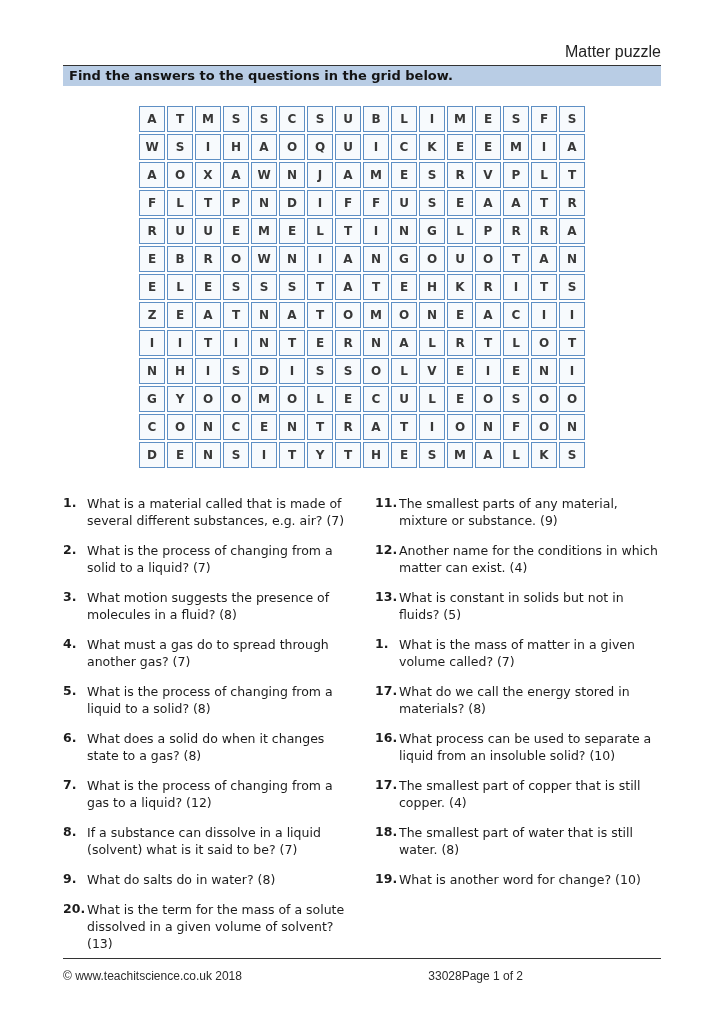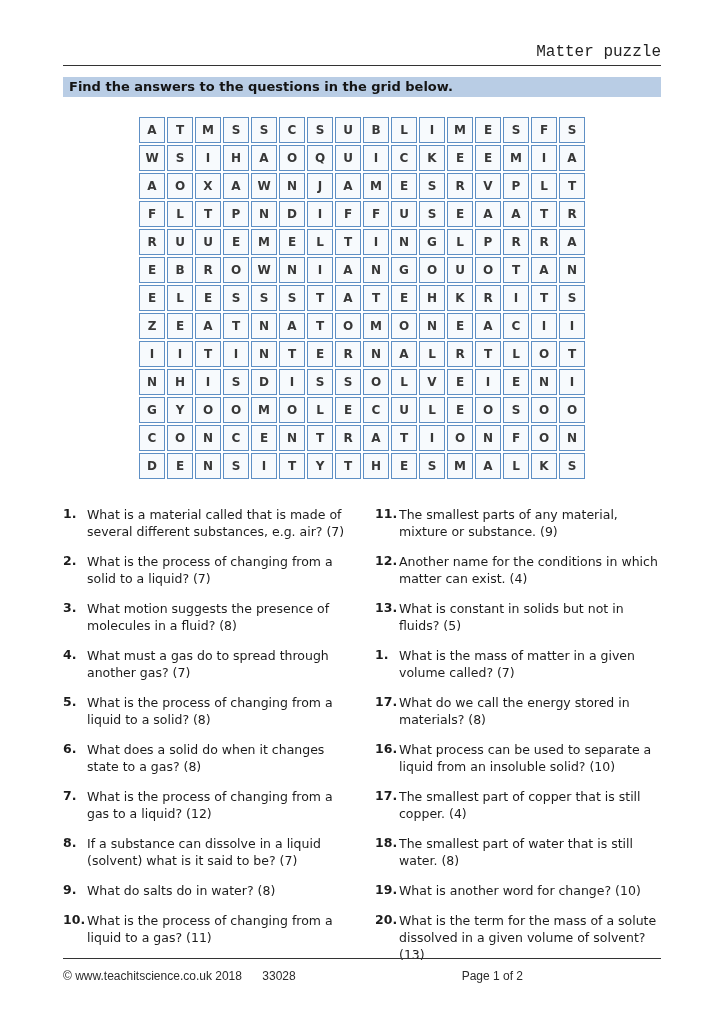--- a/index.html
+++ b/index.html
@@ -21,32 +21,31 @@
   }
   .page {
     position: absolute;
     inset: 0;
     padding: 42px 63px 0 63px;
     background: #ffffff;
   }
   
   .doc-title {
     text-align: right;
-    font-family: Liberation Mono, monospace;
+    font-family: Liberation Sans, sans-serif;
     font-size: 16px;
     line-height: 20px;
     color: #222222;
   }
   .title-rule {
     border: none;
     border-top: 1.6px solid var(--rule);
     margin-top: 3px;
   }
   .instruction-bar {
-    margin-top: 11px;
     background: var(--instruction-bg);
     font-size: 13px;
     font-weight: 600;
     line-height: 20px;
     padding: 0 6px;
     color: #141414;
   }
   
   table.word-grid {
     margin: 18px auto 0 auto;
@@ -95,21 +94,21 @@
     top: 958px;
     border-top: 1.4px solid var(--rule);
     padding-top: 10px;
     display: flex;
     align-items: baseline;
     font-family: "Liberation Sans", sans-serif;
     font-size: 12px;
     color: #2a2a2a;
   }
   .footer .f-left  { flex: 1; text-align: left; }
-  .footer .f-mid   { flex: 1; text-align: left; }
+  .footer .f-mid   { flex: 1; text-align: right; }
   .footer .f-right { flex: 1; text-align: left; }
 </style>
 </head>
 <body>
 
 <div class="page">
 
   <div class="doc-title">Matter puzzle</div>
   <hr class="title-rule">
 
@@ -419,24 +418,20 @@
         <span class="q-num">18.</span>
         <span class="q-text">The smallest part of water that is still water. (8)</span>
       </div>
       <div class="q">
         <span class="q-num">9.</span>
         <span class="q-text">What do salts do in water? (8)</span>
       </div>
       <div class="q">
         <span class="q-num">19.</span>
         <span class="q-text">What is another word for change? (10)</span>
-      </div>
-      <div class="q">
-        <span class="q-num">10.</span>
-        <span class="q-text">What is the process of changing from a liquid to a gas? (11)</span>
       </div>
       <div class="q">
         <span class="q-num">20.</span>
         <span class="q-text">What is the term for the mass of a solute dissolved in a given volume of solvent? (13)</span>
       </div>
     </div>
 
   <div class="footer">
     <span class="f-left">© www.teachitscience.co.uk 2018</span>
     <span class="f-mid">33028</span>

